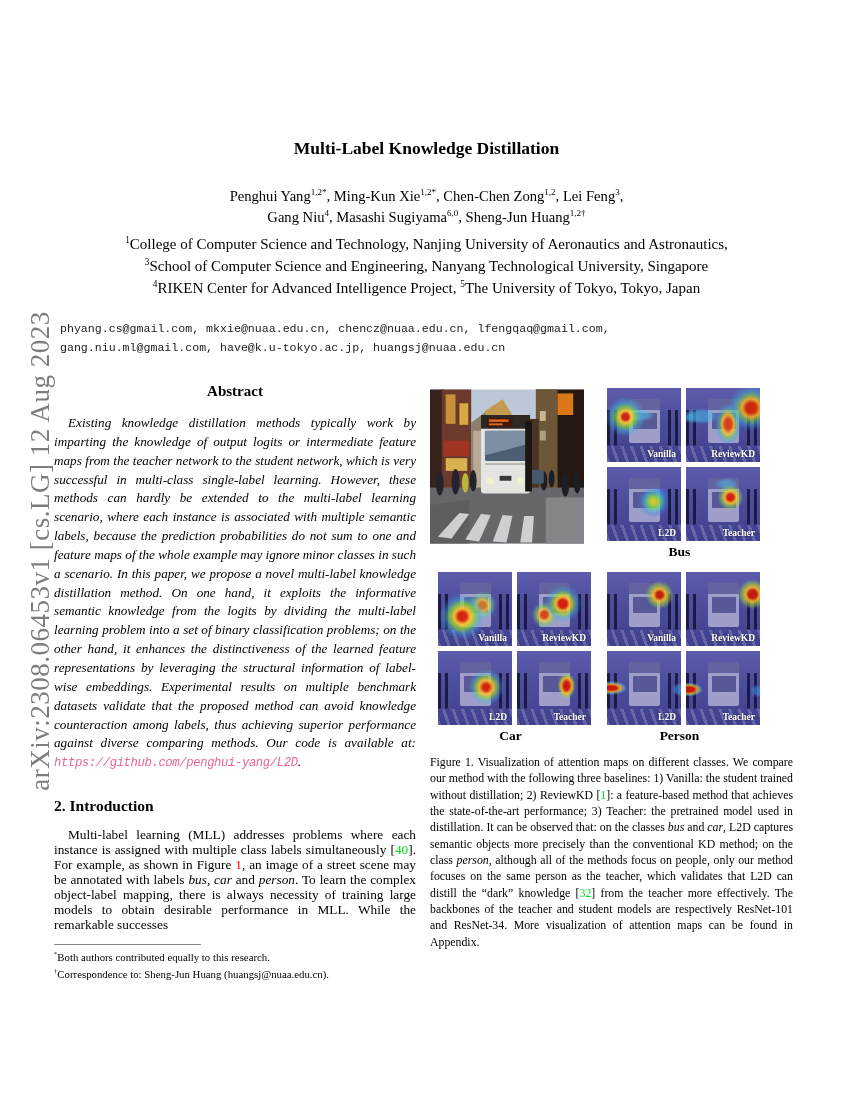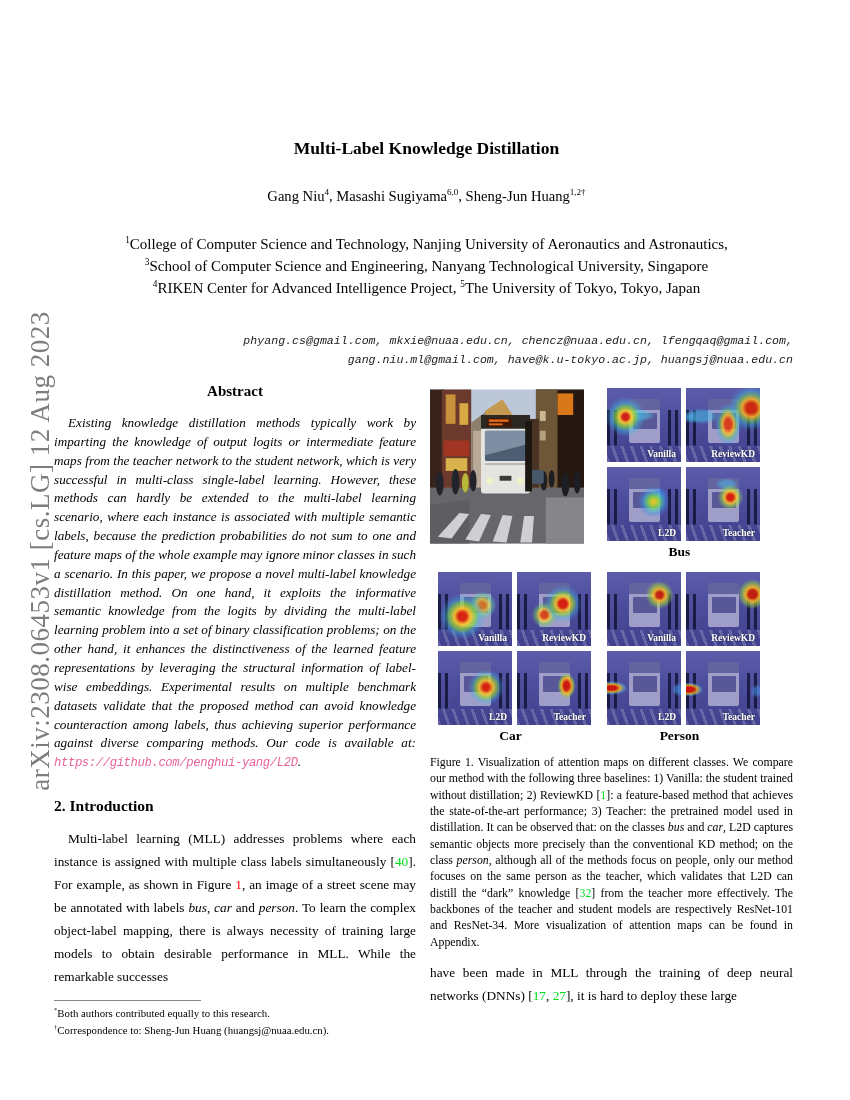--- a/index.html
+++ b/index.html
@@ -15,32 +15,32 @@
   }
   
   .title {
     position:absolute; top:138px; left:60px; width:733px; margin:0;
     text-align:center; font-size:17.5px; font-weight:bold;
   }
   .authors { position:absolute; top:188px; left:60px; width:733px; text-align:center; }
   .authors p { margin:0 0 4px 0; font-size:14.6px; }
   .affils { position:absolute; top:236px; left:60px; width:733px; text-align:center; }
   .affils p { margin:0 0 5px 0; font-size:15px; }
-  .emails { position:absolute; top:334px; left:60px; width:733px; text-align:right;font-style:italic; }
+  .emails { position:absolute; top:322px; left:60px; width:733px; text-align:left; }
   .emails p { margin:0 0 6px 0; font-size:11.6px; font-family:"Liberation Mono", monospace; color:#1a1a1a; }
   
   .col-left  { position:absolute; top:383px; left:54px;  width:362px; }
   .col-right { position:absolute; top:388px; left:430px; width:363px; }
   .abstract-heading { margin:0 0 14px 0; text-align:center; font-size:15px; font-weight:bold; }
   .abstract-body {
     margin:0; font-style:italic; font-size:13.2px; line-height:18.85px;
     text-align:justify; text-indent:14px;
   }
   .section-heading { margin:24px 0 12px 0; font-size:15.5px; font-weight:bold; }
-  .body-par { margin:0; font-size:13.3px; line-height:23px; text-align:justify; }
+  .body-par { margin:0; font-size:13.3px; line-height:15px; text-align:justify; }
   .indent { text-indent:14px; }
   .footnote-block { margin-top:12px; }
   .footnote-rule { width:147px; border-top:1.4px solid #888; margin-bottom:5px; }
   .footnote { margin:0 0 2px 0; font-size:10.8px; line-height:14.5px; }
   
   .s-sup { vertical-align:super; font-size:0.62em; line-height:0; }
   .s-cite { color:#00dd1c; }
   .s-figref { color:#ff0000; }
   .s-i { font-style:italic; }
   .s-link { color:#e8649a; font-family:"Liberation Mono", monospace; font-style:italic; font-size:0.93em; letter-spacing:-0.4px; }
@@ -119,20 +119,21 @@
 
 <div class="page">
 
   <div class="arxiv-wrap">
     <span>arXiv:2308.06453v1  [cs.LG]  12 Aug 2023</span>
   </div>
 
   <h1 class="title">Multi-Label Knowledge Distillation</h1>
 
   <div class="authors">
+    <p><span>Penghui Yang</span><span class="s-sup">1,2*</span><span>,  Ming-Kun Xie</span><span class="s-sup">1,2*</span><span>,  Chen-Chen Zong</span><span class="s-sup">1,2</span><span>,  Lei Feng</span><span class="s-sup">3</span><span>,</span></p>
     <p><span>Gang Niu</span><span class="s-sup">4</span><span>,  Masashi Sugiyama</span><span class="s-sup">6,0</span><span>,  Sheng-Jun Huang</span><span class="s-sup">1,2†</span></p>
   </div>
 
   <div class="affils">
     <p><span class="s-sup">1</span><span>College of Computer Science and Technology, Nanjing University of Aeronautics and Astronautics,</span></p>
     <p><span class="s-sup">3</span><span>School of Computer Science and Engineering, Nanyang Technological University, Singapore</span></p>
     <p><span class="s-sup">4</span><span>RIKEN Center for Advanced Intelligence Project, </span><span class="s-sup">5</span><span>The University of Tokyo, Tokyo, Japan</span></p>
   </div>
 
   <div class="emails">
@@ -286,16 +287,15 @@
               <div class="heat hm-p3"></div>
               <span class="tile-label">Teacher</span>
             </div>
           </div>
           <div class="grid-title">Person</div>
         </div>
       </div>
     </div>
 
     <p class="caption"><span>Figure 1. Visualization of attention maps on different classes. We compare our method with the following three baselines: 1) Vanilla: the student trained without distillation; 2) ReviewKD [</span><span class="s-cite">1</span><span>]: a feature-based method that achieves the state-of-the-art performance; 3) Teacher: the pretrained model used in distillation. It can be observed that: on the classes </span><span class="s-i">bus</span><span> and </span><span class="s-i">car</span><span>, L2D captures semantic objects more precisely than the conventional KD method; on the class </span><span class="s-i">person</span><span>, although all of the methods focus on people, only our method focuses on the same person as the teacher, which validates that L2D can distill the “dark” knowledge [</span><span class="s-cite">32</span><span>] from the teacher more effectively. The backbones of the teacher and student models are respectively ResNet-101 and ResNet-34. More visualization of attention maps can be found in Appendix.</span></p>
-    <p class="body-par after-caption"><span>have been made in MLL through the training of deep neural networks (DNNs) [</span><span class="s-cite">17</span><span>, </span><span class="s-cite">27</span><span>], it is hard to deploy these large</span></p>
   </div>
 
 </div>
 
 </body></html>

